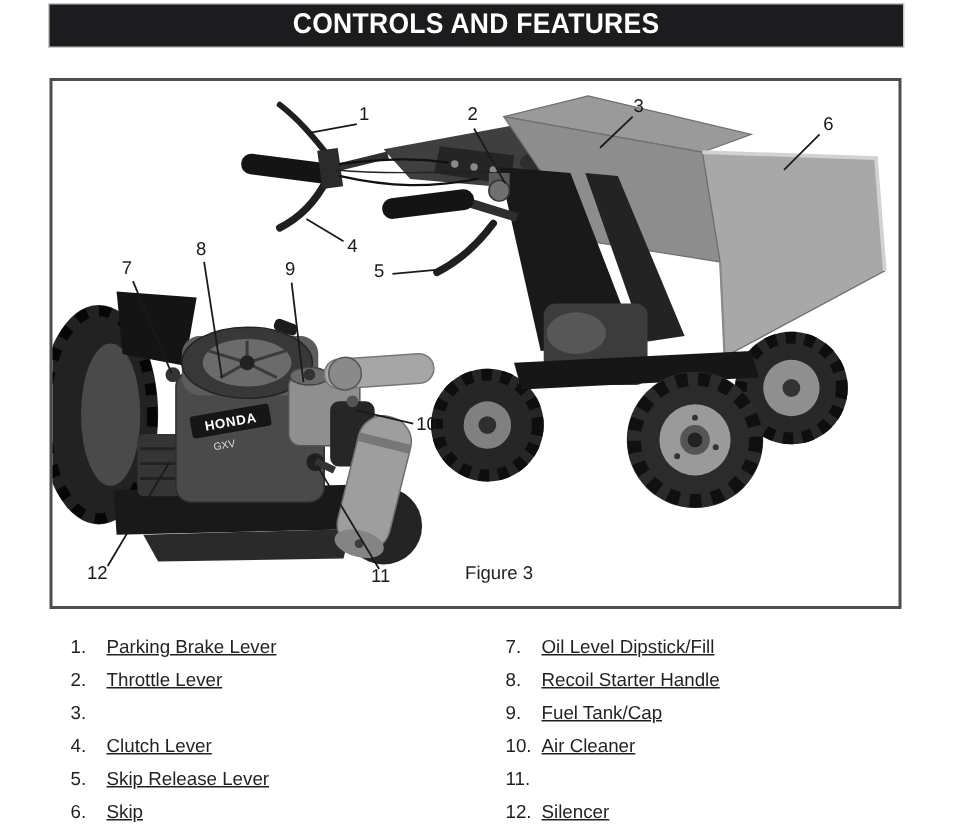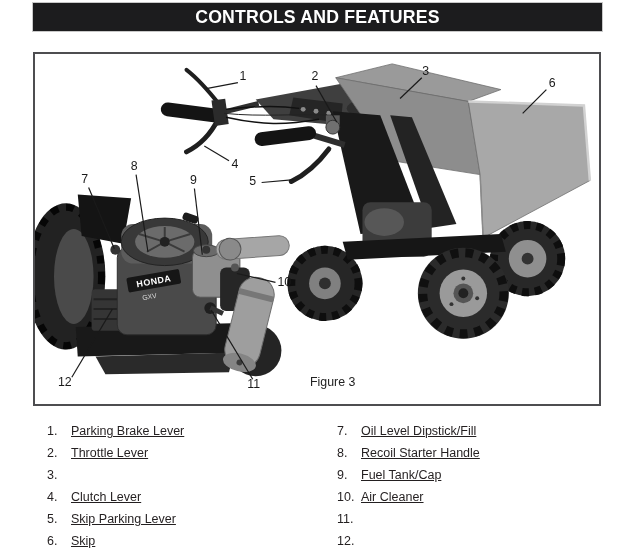--- a/index.html
+++ b/index.html
@@ -250,21 +250,21 @@
       </div>
       <div class="legend-row">
         <span class="num">3.</span>
       </div>
       <div class="legend-row">
         <span class="num">4.</span>
         <span class="lbl">Clutch Lever</span>
       </div>
       <div class="legend-row">
         <span class="num">5.</span>
-        <span class="lbl">Skip Parking Lever</span>
+        <span class="lbl">Skip Release Lever</span>
       </div>
       <div class="legend-row">
         <span class="num">6.</span>
         <span class="lbl">Skip</span>
       </div>
     </div>
     <div class="legend-col right">
       <div class="legend-row">
         <span class="num">7.</span>
         <span class="lbl">Oil Level Dipstick/Fill</span>
@@ -279,17 +279,18 @@
       </div>
       <div class="legend-row">
         <span class="num">10.</span>
         <span class="lbl">Air Cleaner</span>
       </div>
       <div class="legend-row">
         <span class="num">11.</span>
       </div>
       <div class="legend-row">
         <span class="num">12.</span>
+        <span class="lbl">Silencer</span>
       </div>
     </div>
   </div>
 
 </div>
 
 </body></html>

